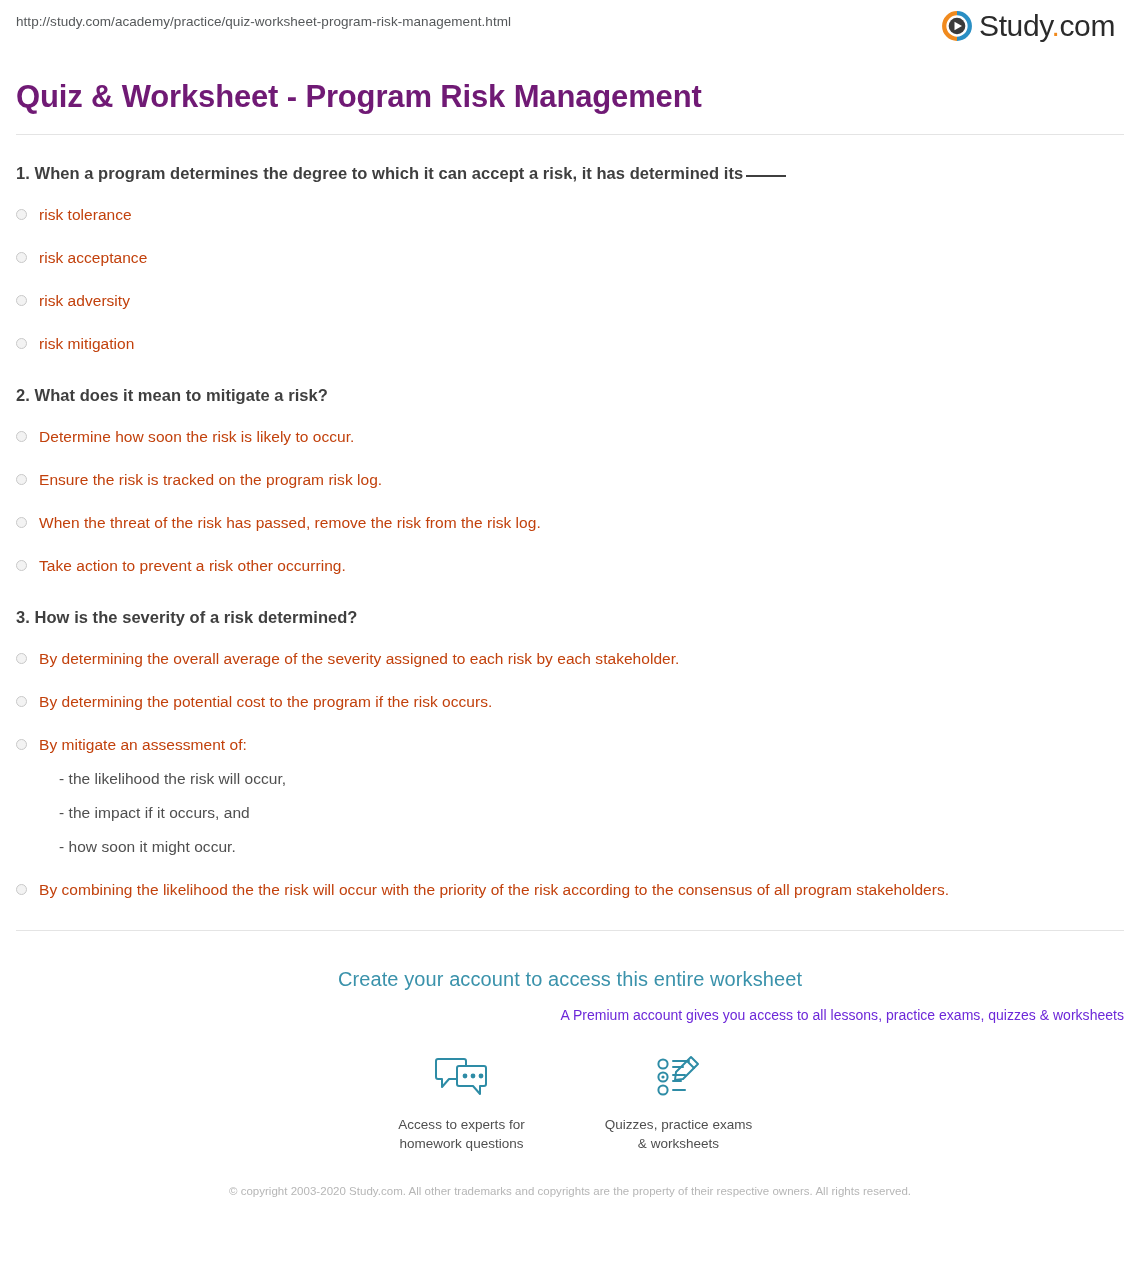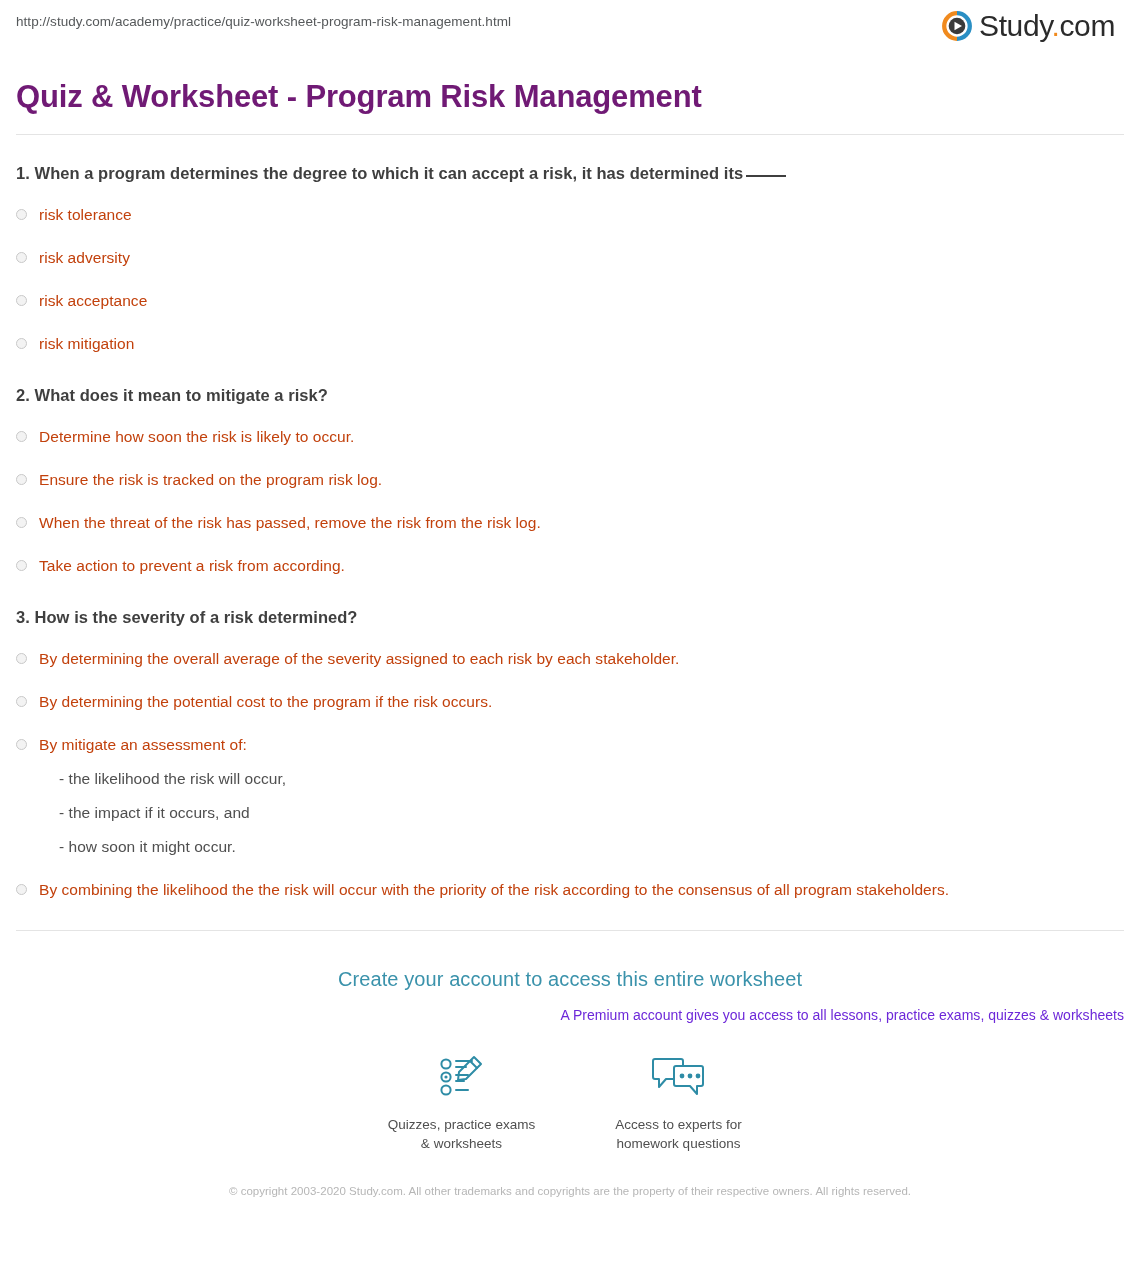--- a/index.html
+++ b/index.html
@@ -211,25 +211,25 @@
     <div class="question-block q1">
       <p class="question-text"><span>1.</span>
         <span>When a program determines the degree to which it can accept a risk, it has determined its</span><span class="blank"></span></p>
       <ul class="options">
         <li class="option">
           <span class="radio"></span>
           <span class="option-label">risk tolerance</span>
         </li>
         <li class="option">
           <span class="radio"></span>
+          <span class="option-label">risk acceptance</span>
+        </li>
+        <li class="option">
+          <span class="radio"></span>
           <span class="option-label">risk adversity</span>
-        </li>
-        <li class="option">
-          <span class="radio"></span>
-          <span class="option-label">risk acceptance</span>
         </li>
         <li class="option">
           <span class="radio"></span>
           <span class="option-label">risk mitigation</span>
         </li>
       </ul>
     </div>
 
     <div class="question-block">
       <p class="question-text"><span>2.</span>
@@ -242,21 +242,21 @@
         <li class="option">
           <span class="radio"></span>
           <span class="option-label">Ensure the risk is tracked on the program risk log.</span>
         </li>
         <li class="option">
           <span class="radio"></span>
           <span class="option-label">When the threat of the risk has passed, remove the risk from the risk log.</span>
         </li>
         <li class="option">
           <span class="radio"></span>
-          <span class="option-label">Take action to prevent a risk from according.</span>
+          <span class="option-label">Take action to prevent a risk other occurring.</span>
         </li>
       </ul>
     </div>
 
     <div class="question-block">
       <p class="question-text"><span>3.</span>
         <span>How is the severity of a risk determined?</span></p>
       <ul class="options">
         <li class="option">
           <span class="radio"></span>
@@ -285,20 +285,40 @@
   </div>
 
   <div class="rule bottom"></div>
 
   <div class="cta">
     <p class="cta-heading">Create your account to access this entire worksheet</p>
     <p class="cta-sub">A Premium account gives you access to all lessons, practice exams, quizzes &amp; worksheets</p>
 
     <div class="features">
 
+
+      <div class="feature">
+        <div class="feature-icon">
+          <svg width="62" height="52" viewBox="0 0 62 52" aria-hidden="true">
+            <g fill="none" stroke="#2e8ca6" stroke-width="2" stroke-linejoin="round">
+              <path d="M7 8 h26 a2 2 0 0 1 2 2 v16 a2 2 0 0 1 -2 2 h-15 l-7 8 v-8 h-4 a2 2 0 0 1 -2 -2 v-16 a2 2 0 0 1 2 -2 z"></path>
+              <path d="M28 15 h25 a2 2 0 0 1 2 2 v16 a2 2 0 0 1 -2 2 h-4 v8 l-7 -8 h-14 a2 2 0 0 1 -2 -2 v-16 a2 2 0 0 1 2 -2 z" fill="#ffffff"></path>
+            </g>
+            <g fill="#2e8ca6">
+              <circle cx="34" cy="25" r="2.4"></circle>
+              <circle cx="42" cy="25" r="2.4"></circle>
+              <circle cx="50" cy="25" r="2.4"></circle>
+            </g>
+          </svg>
+        </div>
+        <div class="feature-label">
+          <div>Access to experts for</div>
+          <div>homework questions</div>
+        </div>
+      </div>
 
       <div class="feature">
         <div class="feature-icon">
           <svg width="58" height="52" viewBox="0 0 58 52" aria-hidden="true">
             <g fill="none" stroke="#2e8ca6" stroke-width="2" stroke-linecap="round">
               <circle cx="13" cy="13" r="4.6"></circle>
               <circle cx="13" cy="26" r="4.6"></circle>
               <circle cx="13" cy="39" r="4.6"></circle>
               <circle cx="13" cy="26" r="1.6" fill="#2e8ca6" stroke="none"></circle>
               <path d="M23 10 h16"></path>
@@ -310,38 +330,18 @@
               <path d="M37 10 l7 7"></path>
             </g>
           </svg>
         </div>
         <div class="feature-label">
           <div>Quizzes, practice exams</div>
           <div>&amp; worksheets</div>
         </div>
       </div>
 
-      <div class="feature">
-        <div class="feature-icon">
-          <svg width="62" height="52" viewBox="0 0 62 52" aria-hidden="true">
-            <g fill="none" stroke="#2e8ca6" stroke-width="2" stroke-linejoin="round">
-              <path d="M7 8 h26 a2 2 0 0 1 2 2 v16 a2 2 0 0 1 -2 2 h-15 l-7 8 v-8 h-4 a2 2 0 0 1 -2 -2 v-16 a2 2 0 0 1 2 -2 z"></path>
-              <path d="M28 15 h25 a2 2 0 0 1 2 2 v16 a2 2 0 0 1 -2 2 h-4 v8 l-7 -8 h-14 a2 2 0 0 1 -2 -2 v-16 a2 2 0 0 1 2 -2 z" fill="#ffffff"></path>
-            </g>
-            <g fill="#2e8ca6">
-              <circle cx="34" cy="25" r="2.4"></circle>
-              <circle cx="42" cy="25" r="2.4"></circle>
-              <circle cx="50" cy="25" r="2.4"></circle>
-            </g>
-          </svg>
-        </div>
-        <div class="feature-label">
-          <div>Access to experts for</div>
-          <div>homework questions</div>
-        </div>
-      </div>
-
     </div>
 
     <div class="copyright">© copyright 2003-2020 Study.com. All other trademarks and copyrights are the property of their respective owners. All rights reserved.</div>
   </div>
 
 </div>
 
 </body></html>

